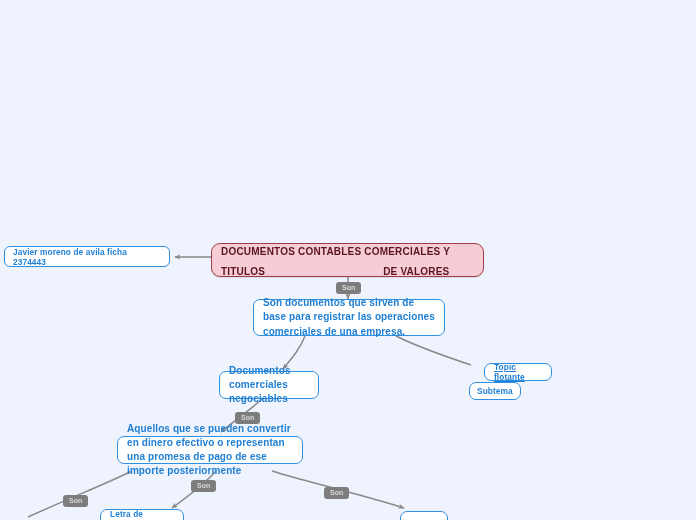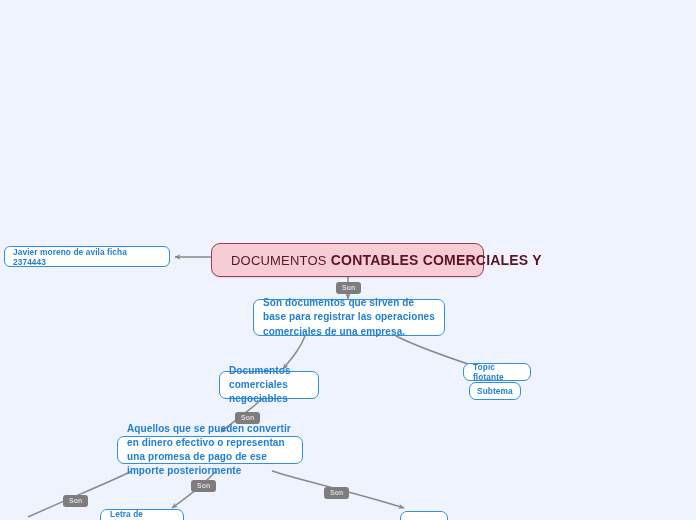--- a/index.html
+++ b/index.html
@@ -51,27 +51,26 @@
     border-radius: 9px;
     color: #5c1322;
     padding: 6px 9px;
     align-items: center;
     box-shadow: 0 1px 1px rgba(0,0,0,0.10);
   }
   .root .line1 {
     white-space: nowrap;
   }
   .root .big {
-    font-size: 13px;
-    font-weight: normal;
+    font-size: 10px;
+    font-weight: bold;
     letter-spacing: 0.2px;
-    margin-left: 10px;
   }
   .root .small {
-    font-size: 14px;
+    font-size: 10px;
     font-weight: bold;
     letter-spacing: 0.2px;
   }
   .root .line2 {
     white-space: nowrap;
     margin-top: 2px;
   }
   .root .spacer {
     display: inline-block;
     width: 118px;
@@ -153,36 +152,39 @@
 
   <div class="node author" style="left:4px; top:246px; width:166px; height:21px;">
     <span class="txt">Javier moreno de avila ficha 2374443</span>
   </div>
 
   <div class="node root" style="left:211px; top:243px; width:273px; height:34px;">
     <div class="txt">
       <div class="line1">
         <span class="big">DOCUMENTOS</span><span class="small">&nbsp;</span><span class="small">CONTABLES COMERCIALES Y</span>
       </div>
+      <div class="line2">
+        <span class="big">TITULOS</span><span class="spacer"></span><span class="small">DE   VALORES</span>
+      </div>
     </div>
   </div>
 
   <div class="reltag" style="left:336px; top:282px;">
     <span>Son</span>
   </div>
 
   <div class="node body" style="left:253px; top:299px; width:192px; height:37px;">
     <span class="txt">Son documentos que sirven de base para registrar las operaciones comerciales de una empresa.</span>
   </div>
 
   <div class="node body" style="left:219px; top:371px; width:100px; height:28px;">
     <span class="txt">Documentos comerciales negociables</span>
   </div>
 
-  <div class="node floating" style="left:463px; top:363px; width:68px; height:18px;">
+  <div class="node floating" style="left:484px; top:363px; width:68px; height:18px;text-decoration:underline;">
     <span class="txt">Topic flotante</span>
   </div>
 
   <div class="node subtopic" style="left:469px; top:382px; width:52px; height:18px;">
     <span class="txt">Subtema</span>
   </div>
 
   <div class="reltag" style="left:235px; top:412px;">
     <span>Son</span>
   </div>

